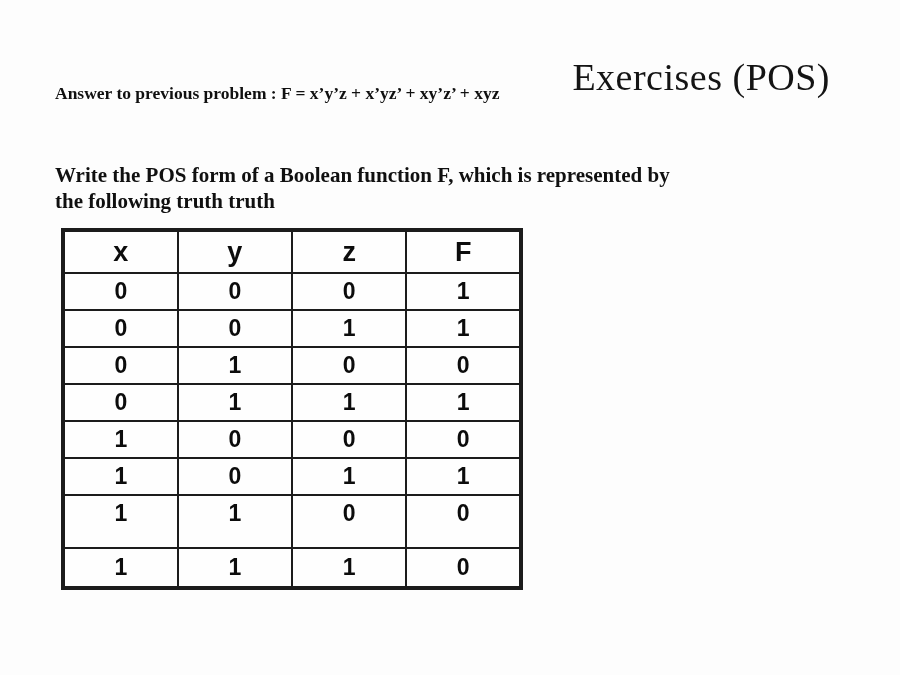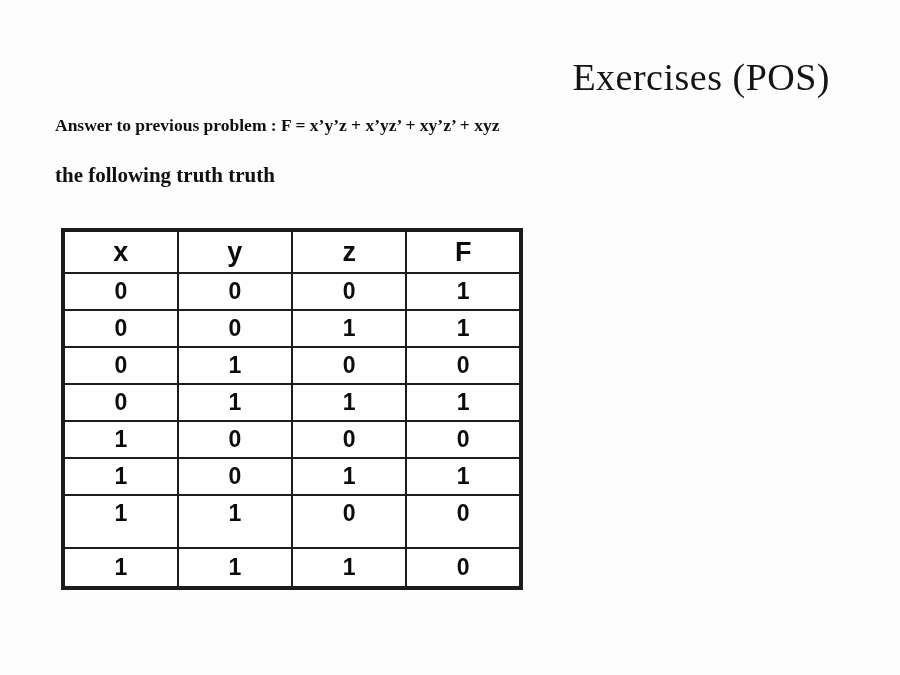--- a/index.html
+++ b/index.html
@@ -29,21 +29,20 @@
   }
   .answer-line {
     position: absolute;
     top: 83px;
     left: 55px;
     font-family: "Liberation Serif", serif;
     font-size: 17.5px;
     font-weight: 700;
     color: #101010;
     white-space: nowrap;
-    margin-top: 32px;
   }
   .question-text {
     position: absolute;
     top: 162px;
     left: 55px;
     width: 760px;
     font-family: "Liberation Serif", serif;
     font-size: 21px;
     font-weight: 700;
     color: #101010;
@@ -101,20 +100,21 @@
   }
 </style>
 </head>
 <body>
 
 <h1 class="slide-title">Exercises (POS)</h1>
 
 <div class="answer-line">Answer to previous problem : F = x’y’z + x’yz’ + xy’z’ + xyz</div>
 
 <div class="question-text">
+  <span class="q-line">Write the POS form of a Boolean function F, which is represented by</span>
   <span class="q-line">the following truth truth</span>
 </div>
 
 <table class="truth-table">
   <thead>
     <tr id="tt-head">
         <th>x</th>
         <th>y</th>
         <th>z</th>
         <th>F</th>

